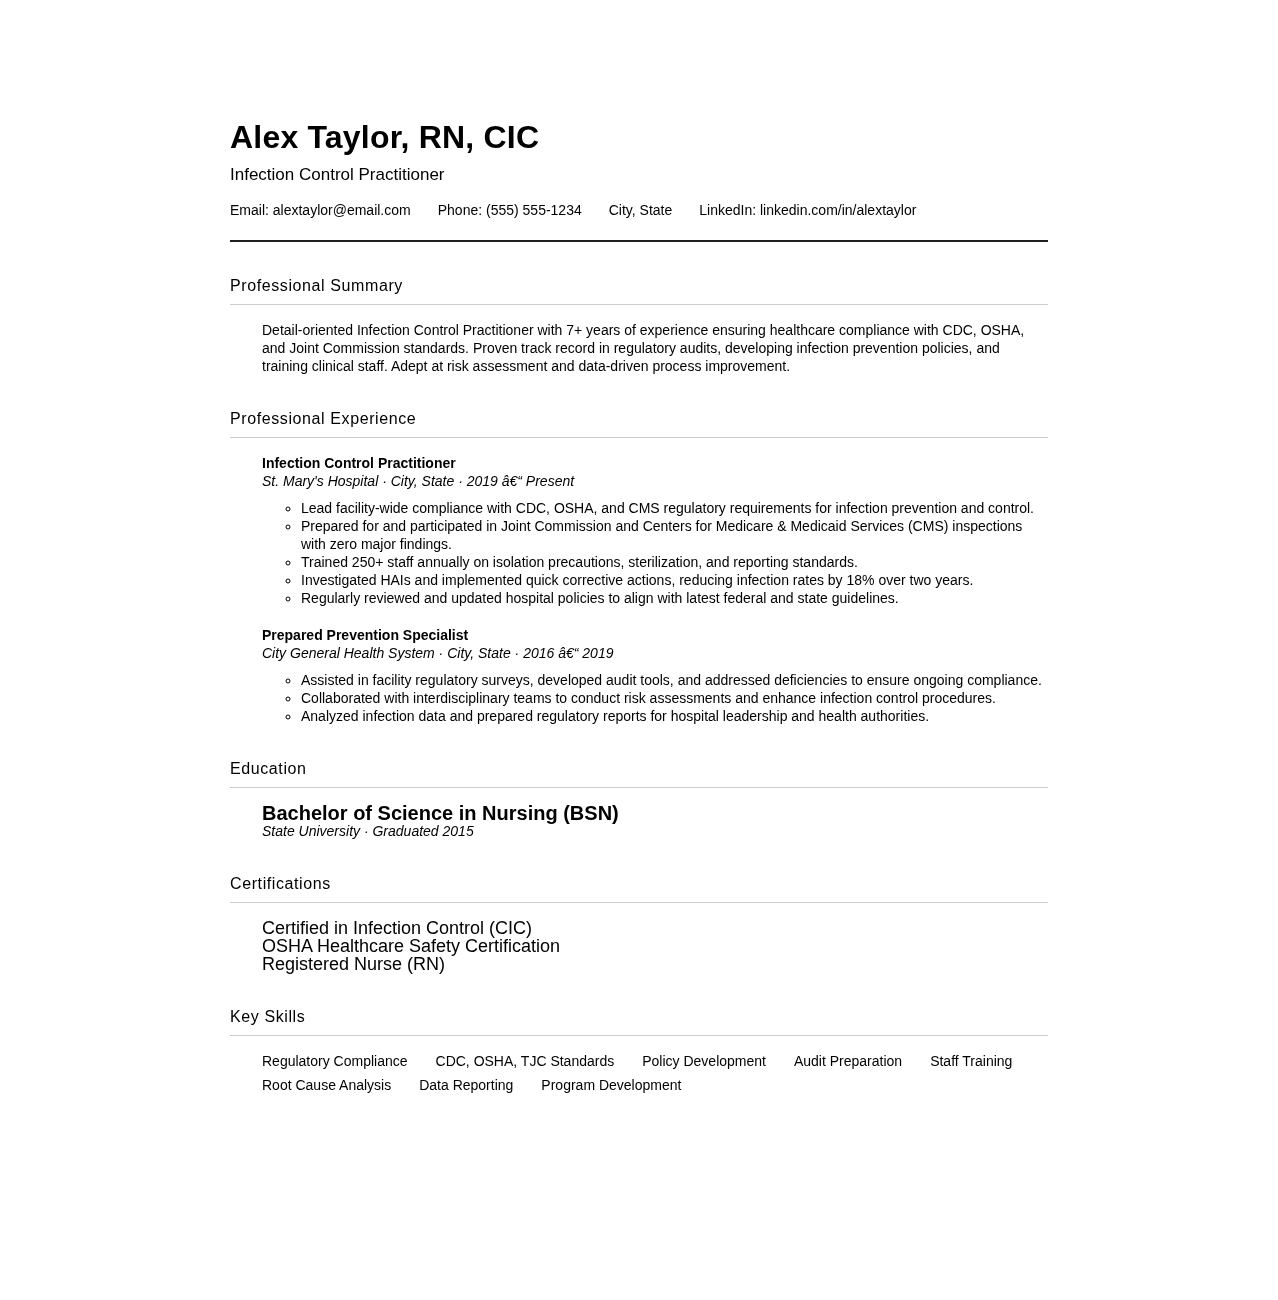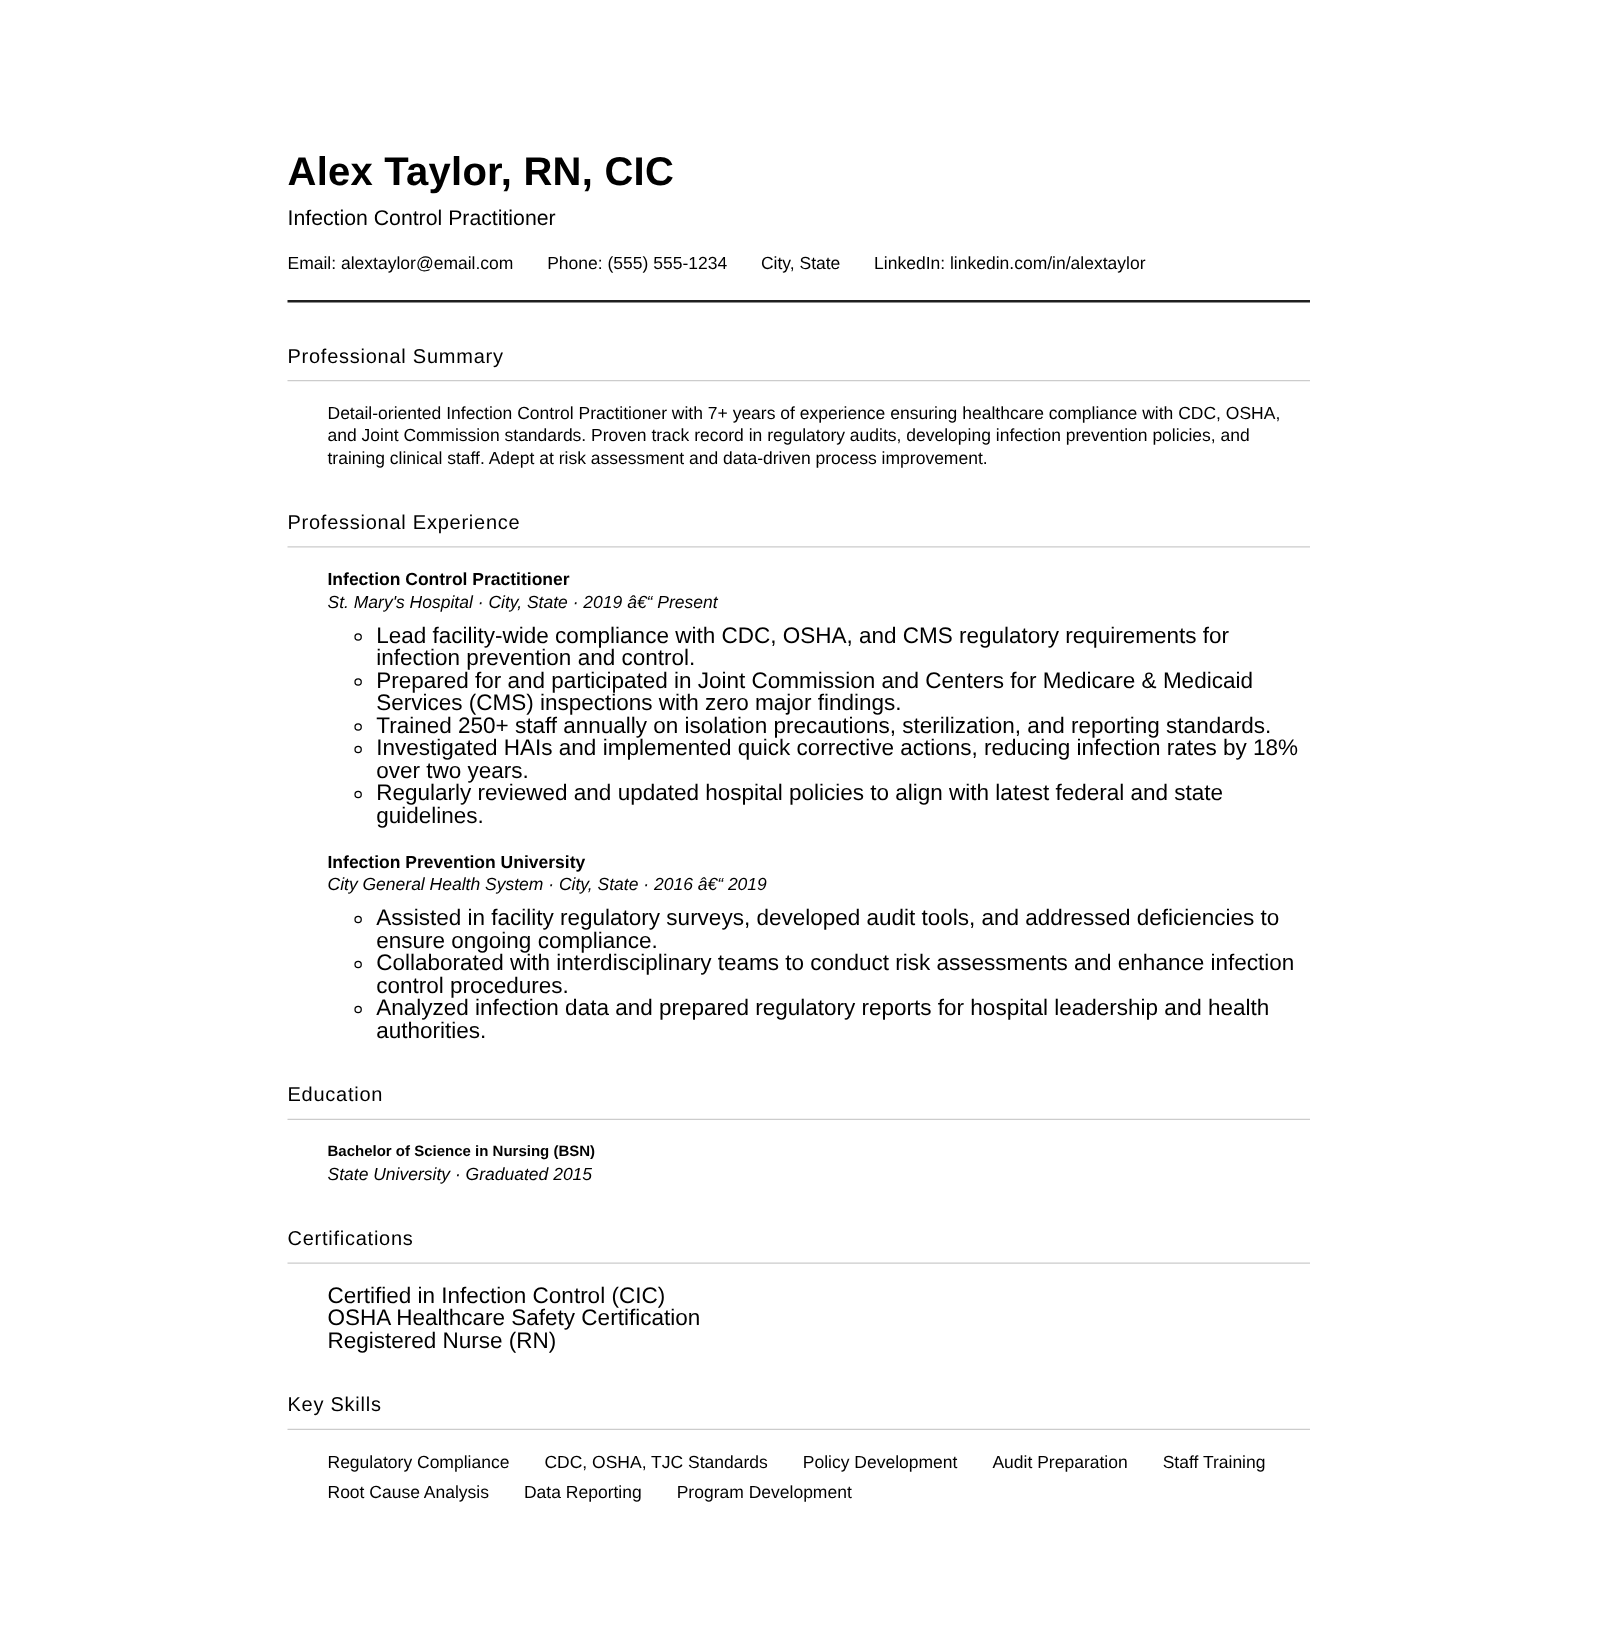--- a/index.html
+++ b/index.html
@@ -64,26 +64,26 @@
     font-size: 14px;
     font-style: italic;
     line-height: 18px;
   }
   ul.bullet-list {
     list-style: circle;
     margin-top: 9px;
     padding-left: 39px;
   }
   ul.bullet-list li {
-    font-size: 18px;
+    font-size: 14px;
     line-height: 18px;
   }
   
   .degree {
-    font-size: 12px;
+    font-size: 20px;
     font-weight: 700;
     line-height: 18px;
   }
   .edu-meta {
     font-size: 14px;
     font-style: italic;
     line-height: 18px;
   }
   
   .cert-list div {
@@ -134,21 +134,21 @@
         <ul class="bullet-list">
           <li>Lead facility-wide compliance with CDC, OSHA, and CMS regulatory requirements for infection prevention and control.</li>
           <li>Prepared for and participated in Joint Commission and Centers for Medicare &amp; Medicaid Services (CMS) inspections with zero major findings.</li>
           <li>Trained 250+ staff annually on isolation precautions, sterilization, and reporting standards.</li>
           <li>Investigated HAIs and implemented quick corrective actions, reducing infection rates by 18% over two years.</li>
           <li>Regularly reviewed and updated hospital policies to align with latest federal and state guidelines.</li>
         </ul>
       </div>
 
       <div class="job">
-        <div class="job-title">Infection Prevention University</div>
+        <div class="job-title">Prepared Prevention Specialist</div>
         <div class="job-meta">City General Health System · City, State · 2016 â€“ 2019</div>
         <ul class="bullet-list">
           <li>Assisted in facility regulatory surveys, developed audit tools, and addressed deficiencies to ensure ongoing compliance.</li>
           <li>Collaborated with interdisciplinary teams to conduct risk assessments and enhance infection control procedures.</li>
           <li>Analyzed infection data and prepared regulatory reports for hospital leadership and health authorities.</li>
         </ul>
       </div>
 
     </div>
   </section>

